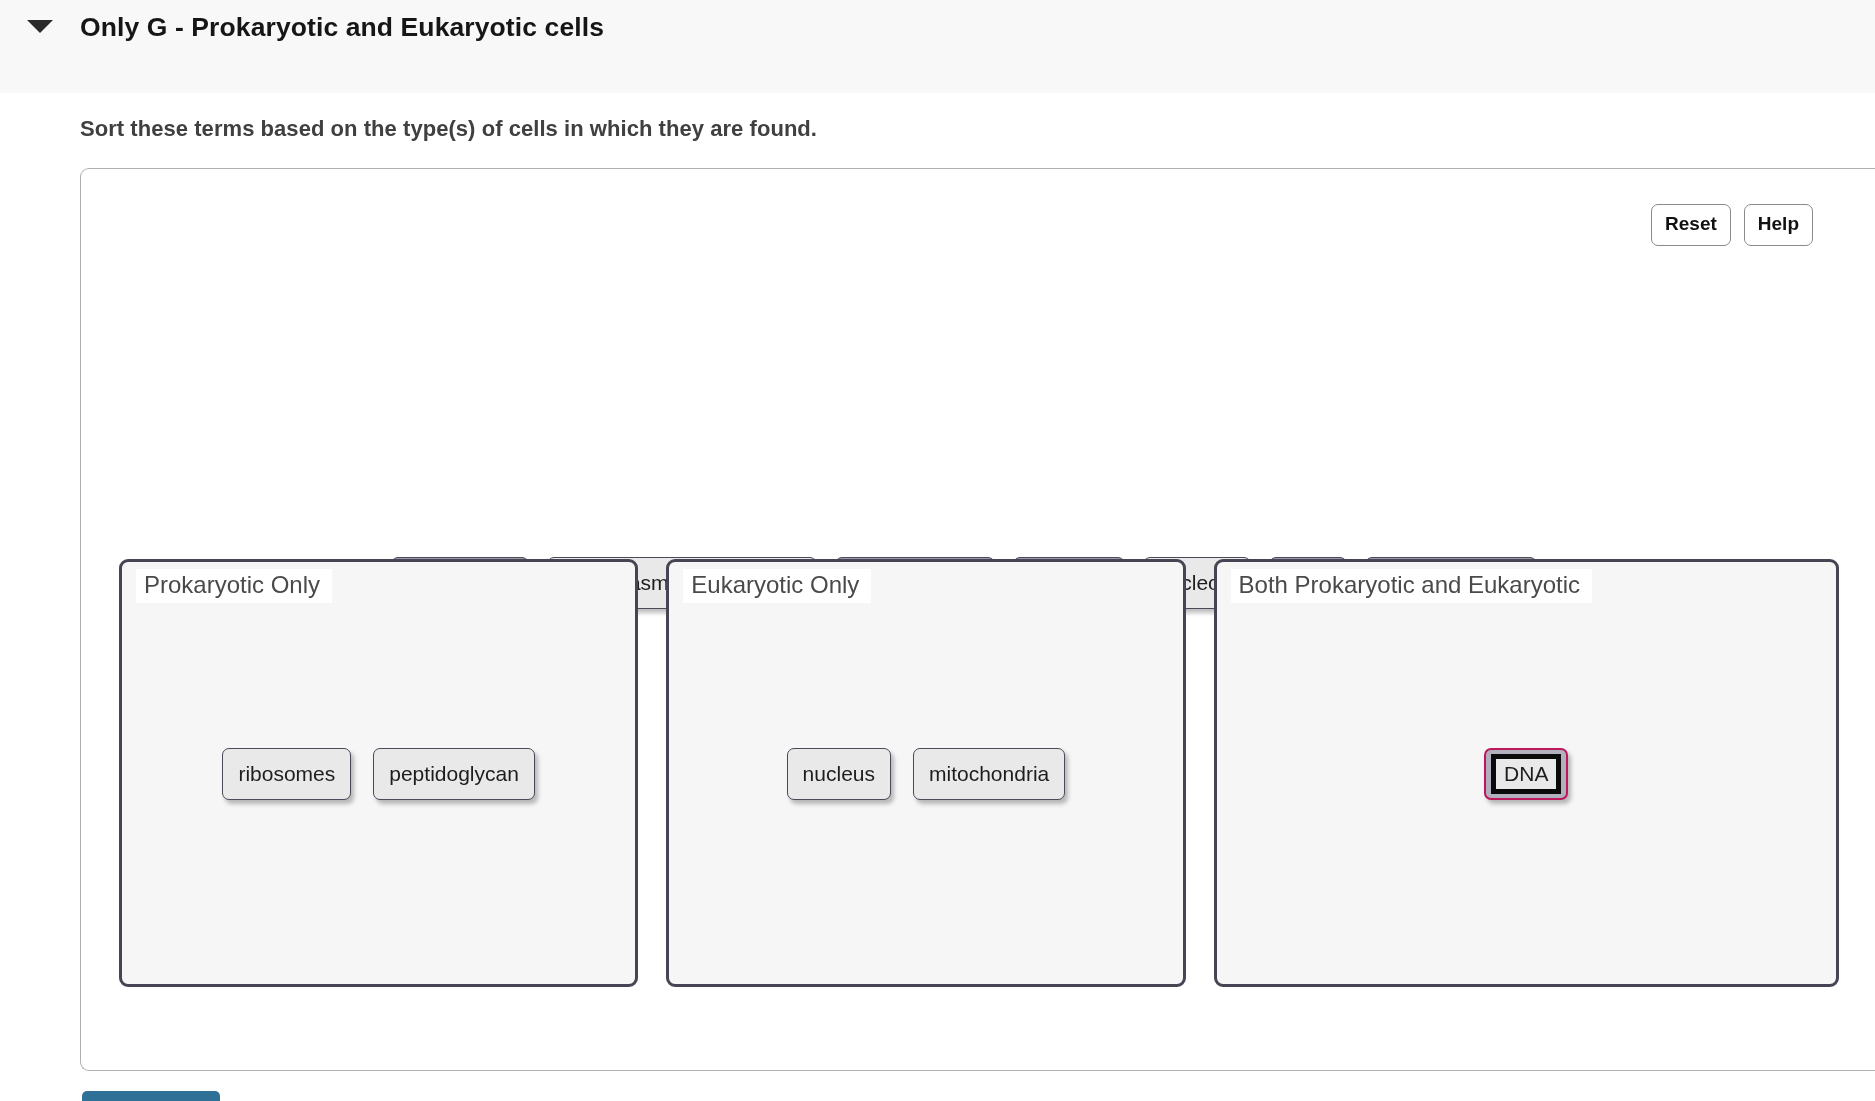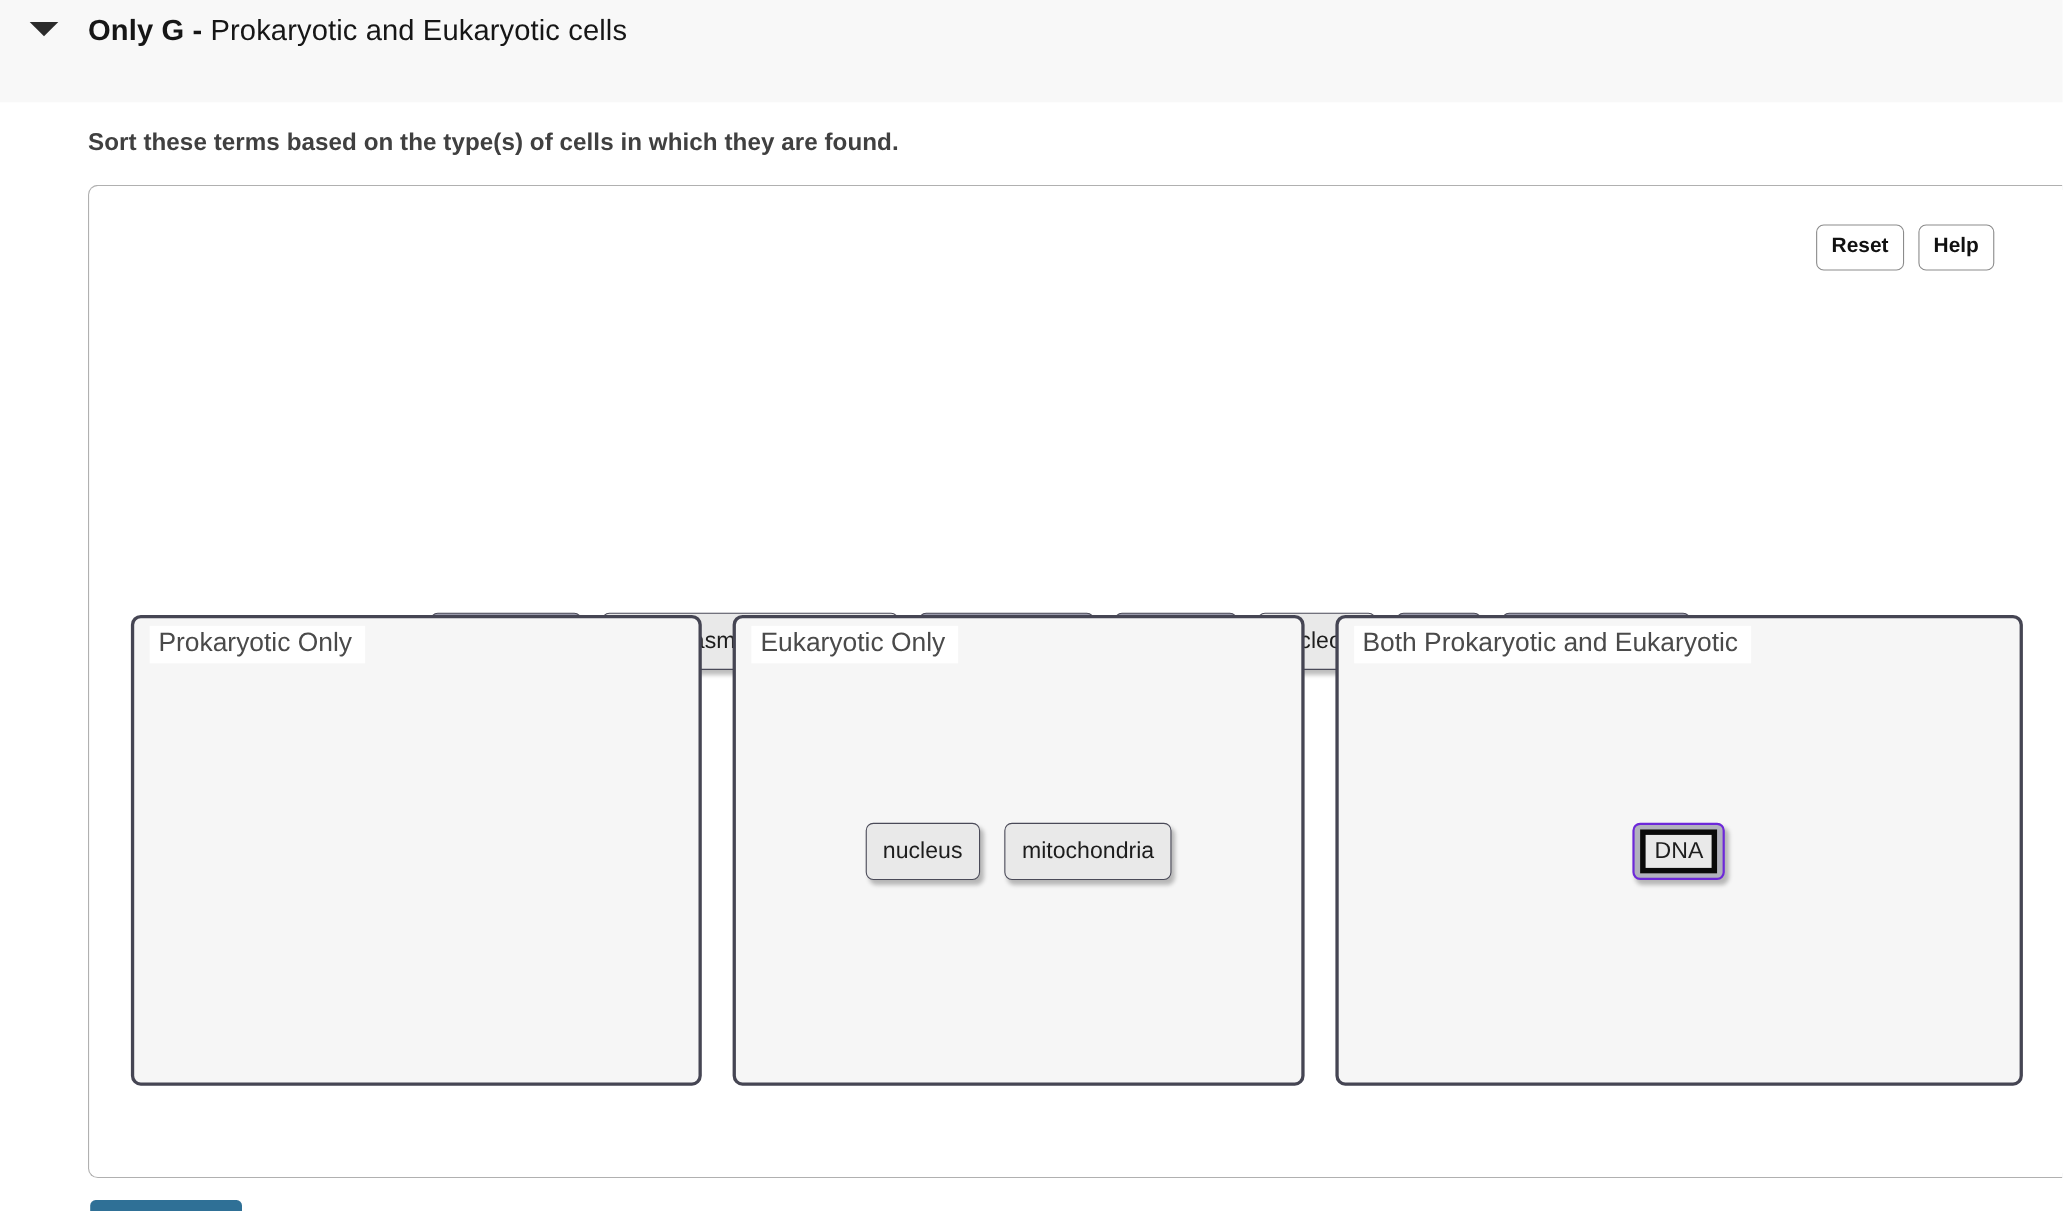--- a/index.html
+++ b/index.html
@@ -41,21 +41,21 @@
     top: 12px;
     font-size: 26.5px;
     color: #161616;
     letter-spacing: 0.1px;
     white-space: nowrap;
   }
   .part-title .part-label {
     font-weight: bold;
   }
   .part-title .part-name {
-    font-weight: normal;
+    font-weight: bold;
     text-align: center;
   }
 
   
   .prompt {
     position: absolute;
     left: 80px;
     top: 116px;
     font-size: 22px;
     font-weight: bold;
@@ -189,21 +189,21 @@
     top: 186px;
     display: flex;
     justify-content: center;
     gap: 22px;
   }
   .bin-items.centered-one { justify-content: center; }
 
   
   .chip.selected {
     background: #b1b1bd;
-    border: 2px solid #6d28d9;
+    border: 2px solid #be185d;
     padding: 5px;
   }
   .chip.selected .sel-ring {
     display: block;
     border: 5px solid #0a0a0a;
     background: #e9e9e9;
     padding: 0 8px;
     line-height: 30px;
     font-size: 21px;
     color: #1d1d1d;
@@ -252,20 +252,24 @@
     <div class="chip empty bank-w4"></div>
     <div class="chip filled bank-w5">nucleoid</div>
     <div class="chip empty bank-w6"></div>
     <div class="chip empty bank-w7"></div>
   </div>
 
   <div class="bins">
 
     <div class="bin">
       <div class="bin-title">Prokaryotic Only</div>
+      <div class="bin-items">
+        <div class="chip filled">ribosomes</div>
+        <div class="chip filled">peptidoglycan</div>
+      </div>
     </div>
 
     <div class="bin">
       <div class="bin-title">Eukaryotic Only</div>
       <div class="bin-items">
         <div class="chip filled">nucleus</div>
         <div class="chip filled">mitochondria</div>
       </div>
     </div>
 

